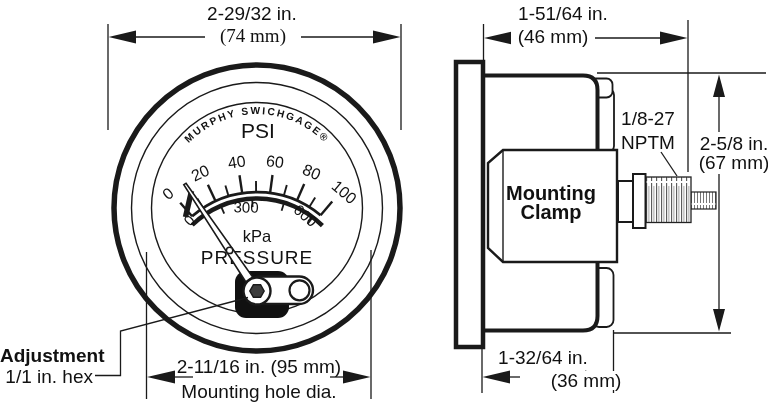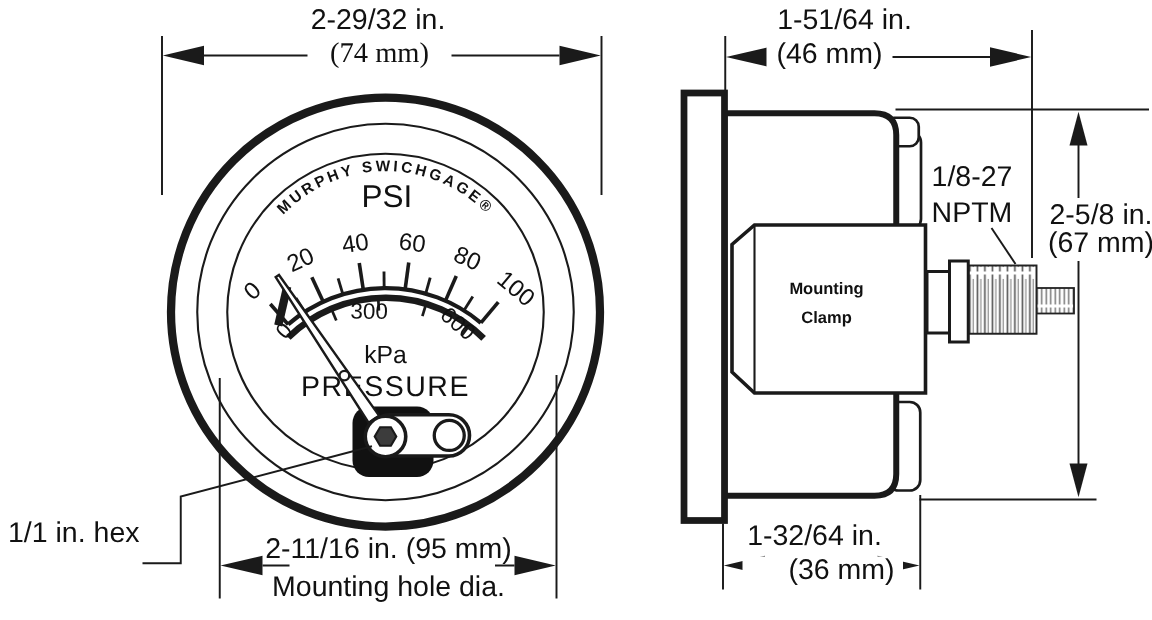--- a/index.html
+++ b/index.html
@@ -173,26 +173,27 @@
 <div class="lbl" style="left:598px;top:107px;width:100px;line-height:24px;">
   <div>1/8-27</div>
   <div>NPTM</div>
 </div>
 
 <div class="lbl" style="left:684px;top:135px;width:100px;line-height:18.5px;">
   <div>2-5/8 in.</div>
   <div>(67 mm)</div>
 </div>
 
-<div class="lbl bold" style="left:491px;top:184px;width:120px;font-size:11px;">
+<div class="lbl bold" style="left:491px;top:184px;width:120px;font-size:20px;">
   <div>Mounting</div>
   <div>Clamp</div>
 </div>
 
 <div class="lbl" style="left:0;top:346px;width:93px;text-align:right;line-height:20.5px;">
+  <div class="bold">Adjustment</div>
   <div>1/1 in. hex</div>
 </div>
 
 <div class="lbl" style="left:159px;top:357px;width:200px;">2-11/16 in. (95 mm)</div>
 <div class="lbl" style="left:159px;top:382px;width:200px;text-align:center;">Mounting hole dia.</div>
 
 <div class="lbl" style="left:468px;top:348px;width:150px;">1-32/64 in.</div>
-<div class="lbl bgw" style="left:495px;top:371px;width:76px;padding-left:28px;">(36 mm)</div>
+<div class="lbl bgw" style="left:520px;top:371px;width:76px;padding-left:28px;">(36 mm)</div>
 
 </body></html>

